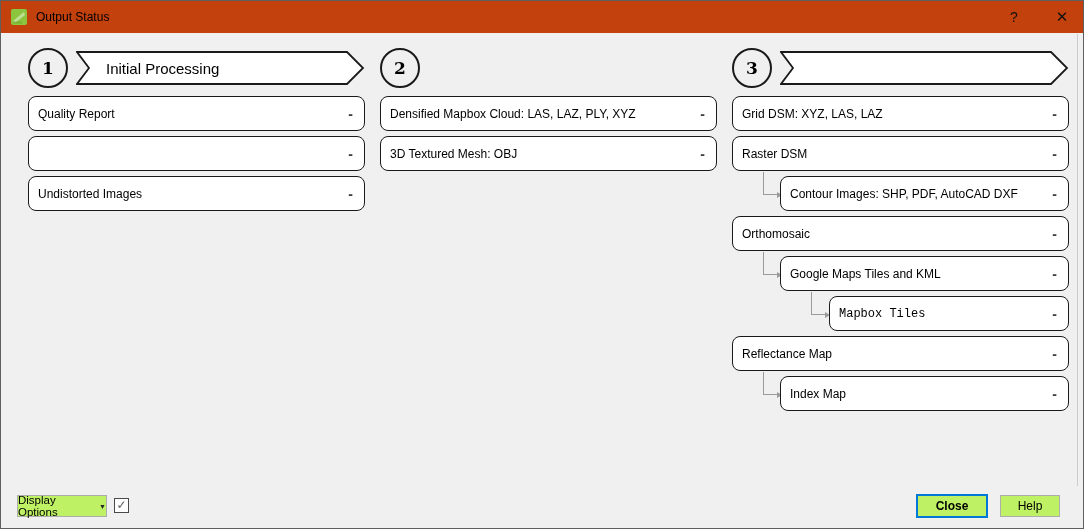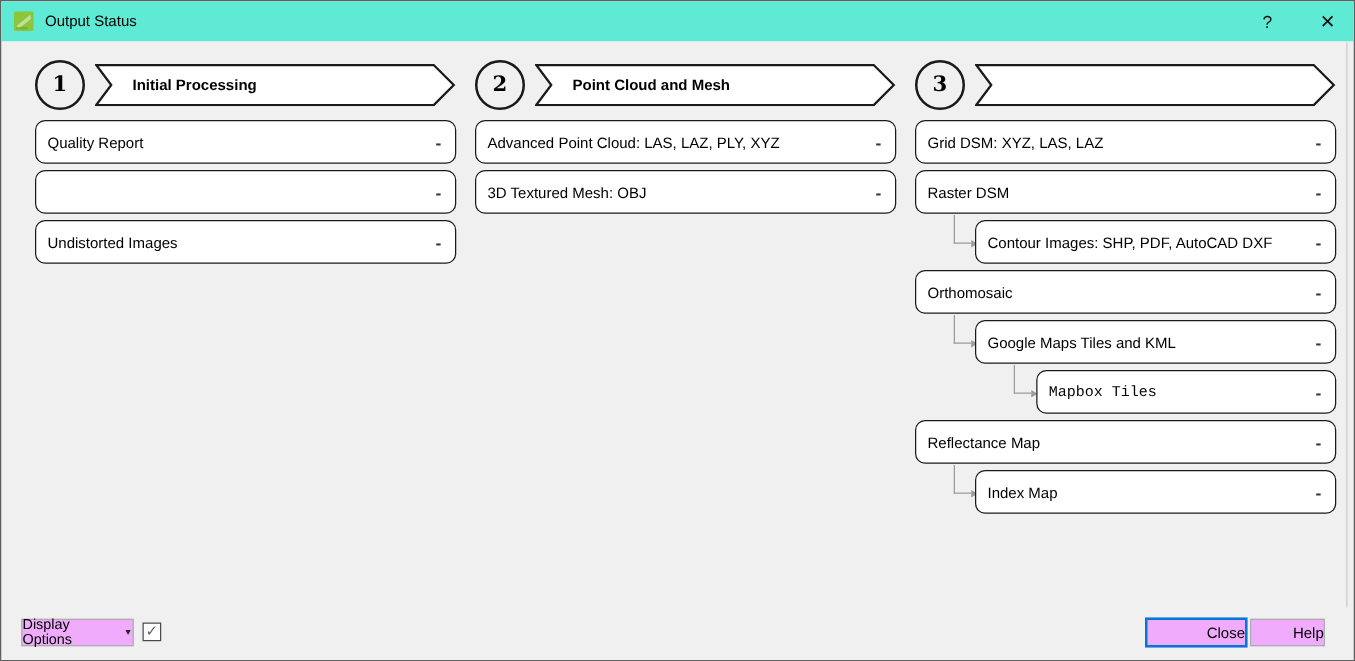--- a/index.html
+++ b/index.html
@@ -2,39 +2,39 @@
 <html><head>
 <meta charset="utf-8">
 <style>
   html,body { margin:0; padding:0; background:#d7d7d7; }
   .window {
     position:relative; width:1084px; height:529px; box-sizing:border-box;
     background:#f0f0f0; border:1px solid #5f5f5f; overflow:hidden;
     font-family:"Liberation Sans", sans-serif; color:#000;
   }
   
-  .titlebar { position:absolute; top:0; left:0; right:0; height:32px; background:#5eead4; display:flex; align-items:center; }
+  .titlebar { position:absolute; top:0; left:0; right:0; height:32px; background:#c2410c; display:flex; align-items:center; }
   .app-icon { width:16px; height:16px; margin-left:10px; flex:0 0 auto; }
   .title-text { margin-left:9px; font-size:12px; }
   .tb-btn { position:absolute; top:0; width:34px; height:31px; display:flex; align-items:center; justify-content:center; font-size:14px; color:#111; cursor:default; }
   .tb-help { left:996px; }
   .tb-close { left:1044px; font-size:15px; }
   
   .col { position:absolute; top:45px; width:337px; }
   .col-1 { left:27px; } .col-2 { left:379px; } .col-3 { left:731px; }
   .header { position:relative; height:50px; }
   .circle {
     position:absolute; left:0; top:2px; width:36px; height:36px;
     border:2px solid #1a1a1a; border-radius:50%;
     display:flex; align-items:center; justify-content:center;
     font-family:"DejaVu Serif", serif; font-weight:bold; font-size:17px;
   }
   .banner { position:absolute; left:48px; top:5px; width:289px; height:34px; }
   .banner svg { position:absolute; left:0; top:0; }
-  .banner-title { position:absolute; left:30px; top:0; height:34px; display:flex; align-items:center; font-weight:bold; font-size:12px; white-space:nowrap; }
+  .banner-title { position:absolute; left:30px; top:0; height:34px; display:flex; align-items:center; font-weight:normal; font-size:15px; white-space:nowrap; }
   .rows { position:absolute; top:50px; left:0; width:337px; }
   .row { position:relative; height:35px; margin-bottom:5px; }
   .box {
     position:absolute; left:0; right:0; top:0; bottom:0;
     background:#ffffff; border:1.5px solid #1a1a1a; border-radius:8px; box-sizing:border-box;
   }
   .indent-1 .box { left:48px; }
   .indent-2 .box { left:97px; }
   .box-label { position:absolute; left:10px; top:50%; transform:translateY(-50%); font-size:12px; white-space:nowrap; }
   .indent-1 .box-label { left:58px; }
@@ -45,27 +45,27 @@
     border-left:1px solid #9b9b9b; border-bottom:1px solid #9b9b9b;
   }
   .indent-1 .elbow { left:31px; }
   .indent-2 .elbow { left:79px; }
   .elbow::after {
     content:""; position:absolute; right:-5px; bottom:-4px; width:0; height:0;
     border-top:3.5px solid transparent; border-bottom:3.5px solid transparent; border-left:5px solid #9b9b9b;
   }
   .inner-right-line { position:absolute; left:1076px; top:33px; height:452px; width:1px; background:#cbcbcb; }
   
-  .btn { background:#f0abfc; border:1px solid #adadad; box-sizing:border-box; font-size:12px; font-family:"Liberation Sans", sans-serif; display:flex; align-items:center; justify-content:flex-end; cursor:default; }
+  .btn { background:#bef264; border:1px solid #adadad; box-sizing:border-box; font-size:12px; font-family:"Liberation Sans", sans-serif; display:flex; align-items:center; justify-content:center; cursor:default; }
   .btn-display { position:absolute; left:16px; top:494px; height:22px; width:90px; gap:5px; font-size:11.5px; }
   .caret { font-size:7px; color:#222; }
   .checkbox { position:absolute; left:113px; top:497px; width:13px; height:13px; background:#fff; border:1px solid #4a4a4a; box-sizing:content-box; display:flex; align-items:center; justify-content:center; }
   .checkmark { font-size:12px; line-height:12px; color:#5f5f5f; margin-top:-1px; }
   .advanced-label { position:absolute; left:134px; top:526px; font-size:12px; }
-  .btn-close { position:absolute; left:915px; top:493px; width:82px; height:24px; border:2px solid #0078d7; }
+  .btn-close { position:absolute; left:915px; top:493px; width:72px; height:24px; border:2px solid #0078d7;font-weight:bold; }
   .btn-help { position:absolute; left:999px; top:494px; width:60px; height:22px; }
 </style>
 </head>
 <body>
 
 <div class="window">
 
   <div class="titlebar">
     <svg class="app-icon" viewBox="0 0 16 16">
       <rect x="0" y="0" width="16" height="16" rx="2" fill="#8cc63e"></rect>
@@ -111,31 +111,25 @@
         <span class="box-status">-</span>
       </div>
     </div>
   </div>
 
   <div class="col col-2">
     <div class="header">
       <div class="circle">
           <span>2</span>
         </div>
-      <div class="banner">
-        <svg width="289" height="34" viewBox="0 0 289 34">
-          <polygon points="1,1 271,1 287,17 271,33 1,33 13,17" fill="#ffffff" stroke="#1a1a1a" stroke-width="1.8"></polygon>
-        </svg>
-        <span class="banner-title">Point Cloud and Mesh</span>
-      </div>
     </div>
     <div class="rows">
       <div class="row">
         <div class="box"></div>
-        <span class="box-label">Advanced Point Cloud: LAS, LAZ, PLY, XYZ</span>
+        <span class="box-label">Densified Mapbox Cloud: LAS, LAZ, PLY, XYZ</span>
         <span class="box-status">-</span>
       </div>
       <div class="row">
         <div class="box"></div>
         <span class="box-label">3D Textured Mesh: OBJ</span>
         <span class="box-status">-</span>
       </div>
     </div>
   </div>
 

